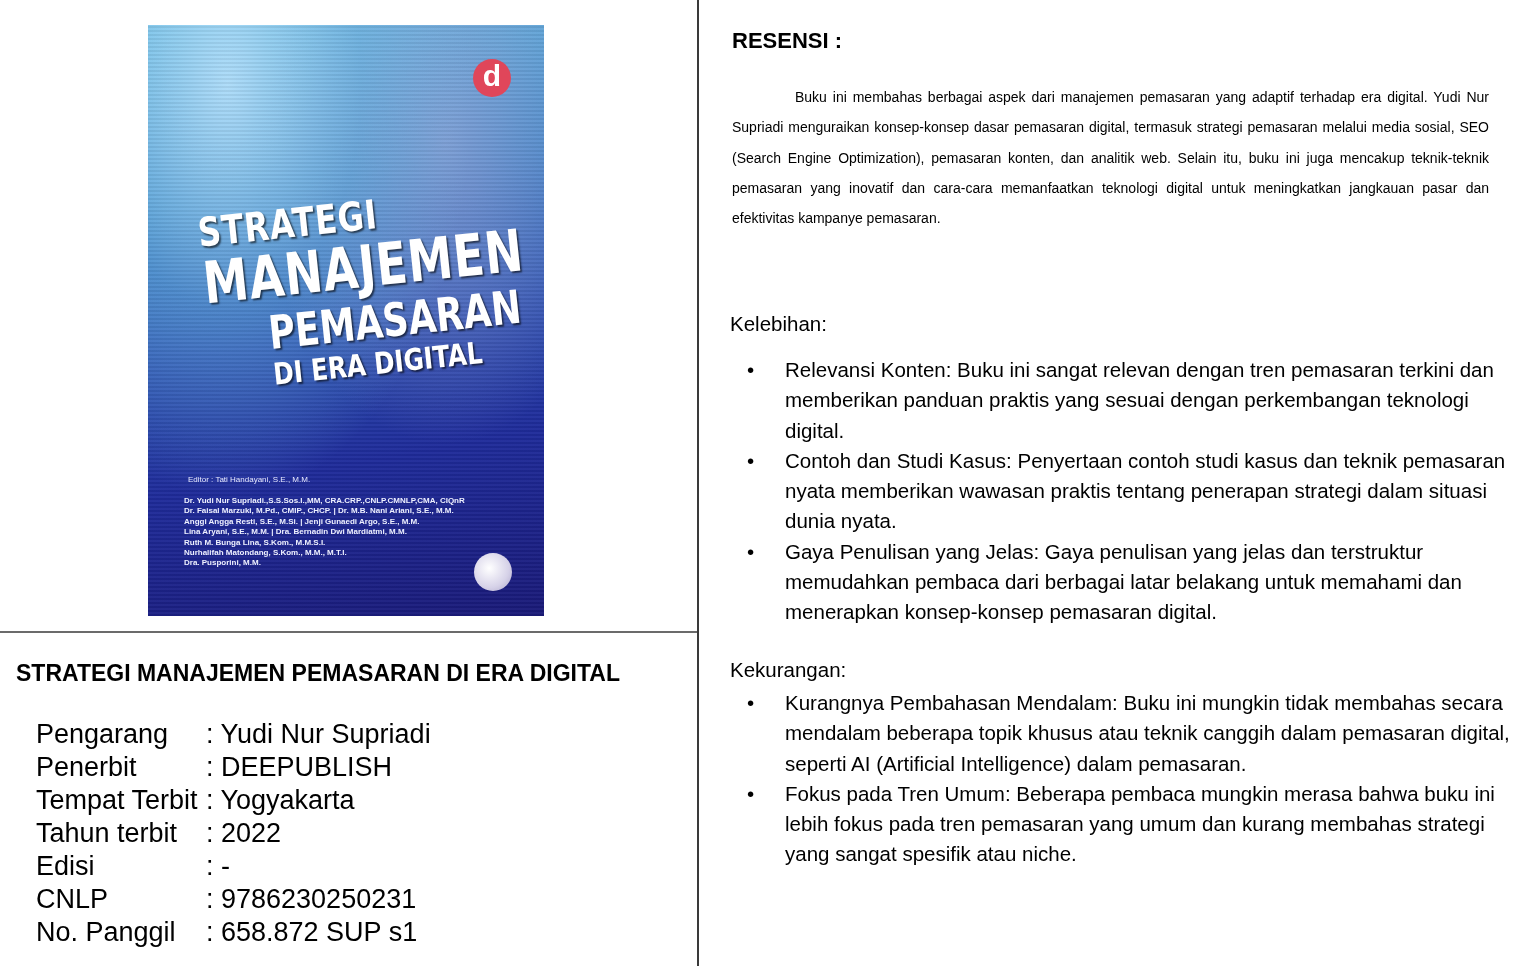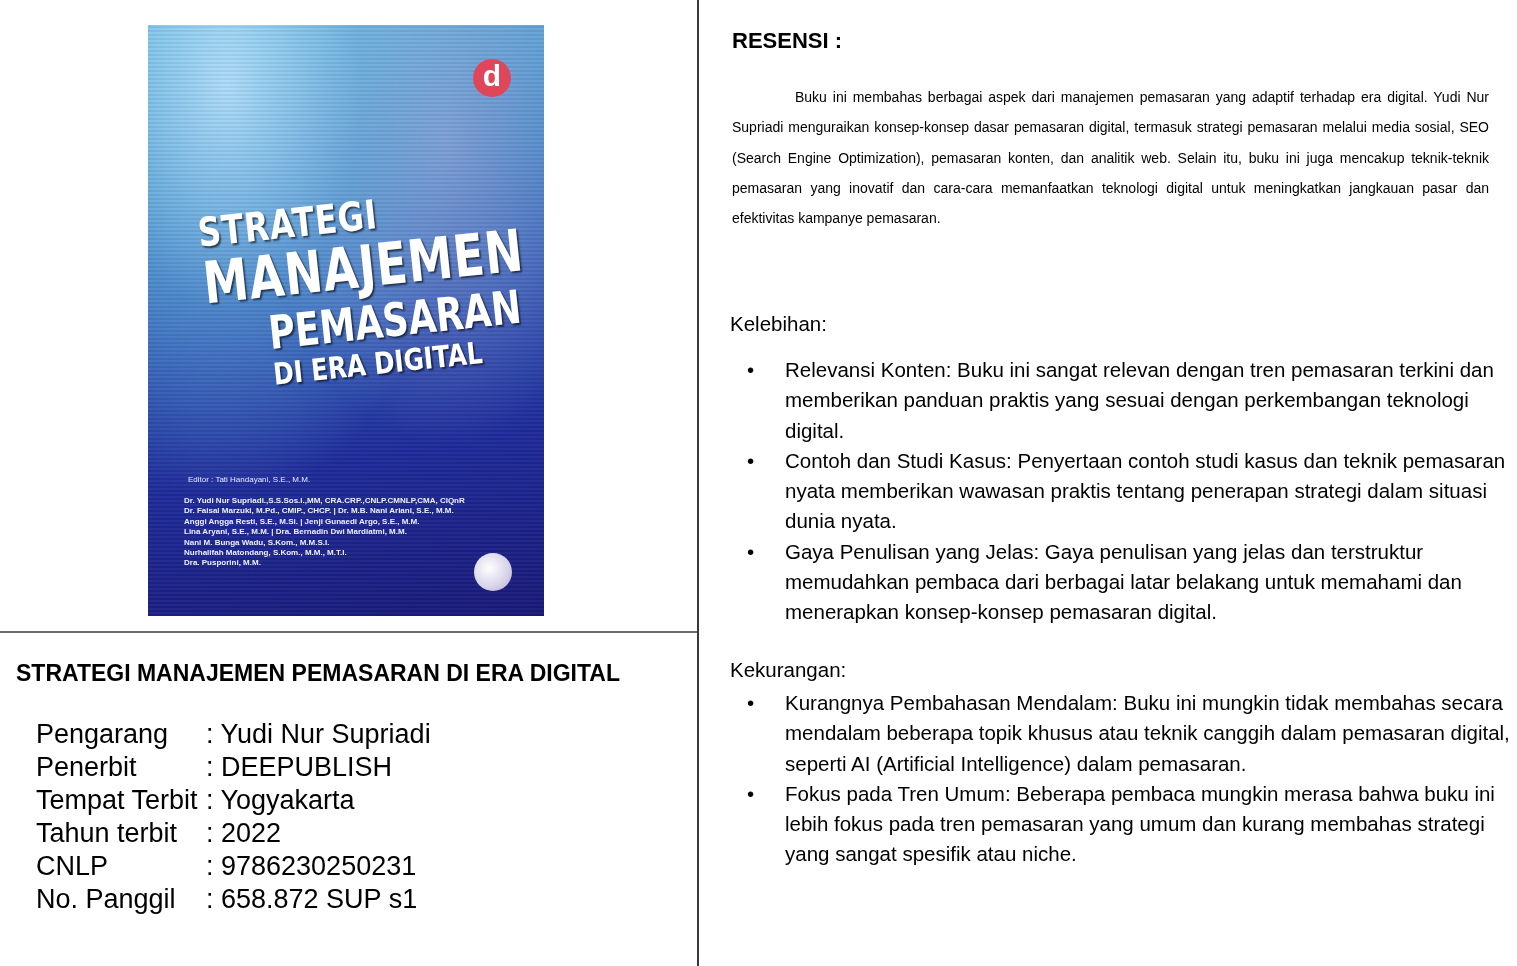--- a/index.html
+++ b/index.html
@@ -60,21 +60,21 @@
     <div class="t2">MANAJEMEN</div>
     <div class="t3">PEMASARAN</div>
     <div class="t4">DI ERA DIGITAL</div>
   </div>
   <div class="editor">Editor : Tati Handayani, S.E., M.M.</div>
   <div class="authors">
     <div>Dr. Yudi Nur Supriadi.,S.S.Sos.I.,MM, CRA.CRP.,CNLP.CMNLP,CMA, CIQnR</div>
     <div>Dr. Faisal Marzuki, M.Pd., CMIP., CHCP. | Dr. M.B. Nani Ariani, S.E., M.M.</div>
     <div>Anggi Angga Resti, S.E., M.Si. | Jenji Gunaedi Argo, S.E., M.M.</div>
     <div>Lina Aryani, S.E., M.M. | Dra. Bernadin Dwi Mardiatmi, M.M.</div>
-    <div>Nani M. Bunga Wadu, S.Kom., M.M.S.I.</div>
+    <div>Ruth M. Bunga Lina, S.Kom., M.M.S.I.</div>
     <div>Nurhalifah Matondang, S.Kom., M.M., M.T.I.</div>
     <div>Dra. Pusporini, M.M.</div>
   </div>
   <div class="badge"></div>
 </div>
 
 <div class="book-title">STRATEGI MANAJEMEN PEMASARAN DI ERA DIGITAL</div>
 
 <div class="meta">
   <div class="meta-row">
@@ -85,20 +85,24 @@
     <span class="meta-label">Penerbit</span>
     <span class="meta-value">: DEEPUBLISH</span>
   </div>
   <div class="meta-row">
     <span class="meta-label">Tempat Terbit</span>
     <span class="meta-value">: Yogyakarta</span>
   </div>
   <div class="meta-row">
     <span class="meta-label">Tahun terbit</span>
     <span class="meta-value">: 2022</span>
+  </div>
+  <div class="meta-row">
+    <span class="meta-label">Edisi</span>
+    <span class="meta-value">: -</span>
   </div>
   <div class="meta-row">
     <span class="meta-label">CNLP</span>
     <span class="meta-value">: 9786230250231</span>
   </div>
   <div class="meta-row">
     <span class="meta-label">No. Panggil</span>
     <span class="meta-value">: 658.872 SUP s1</span>
   </div>
 </div>

